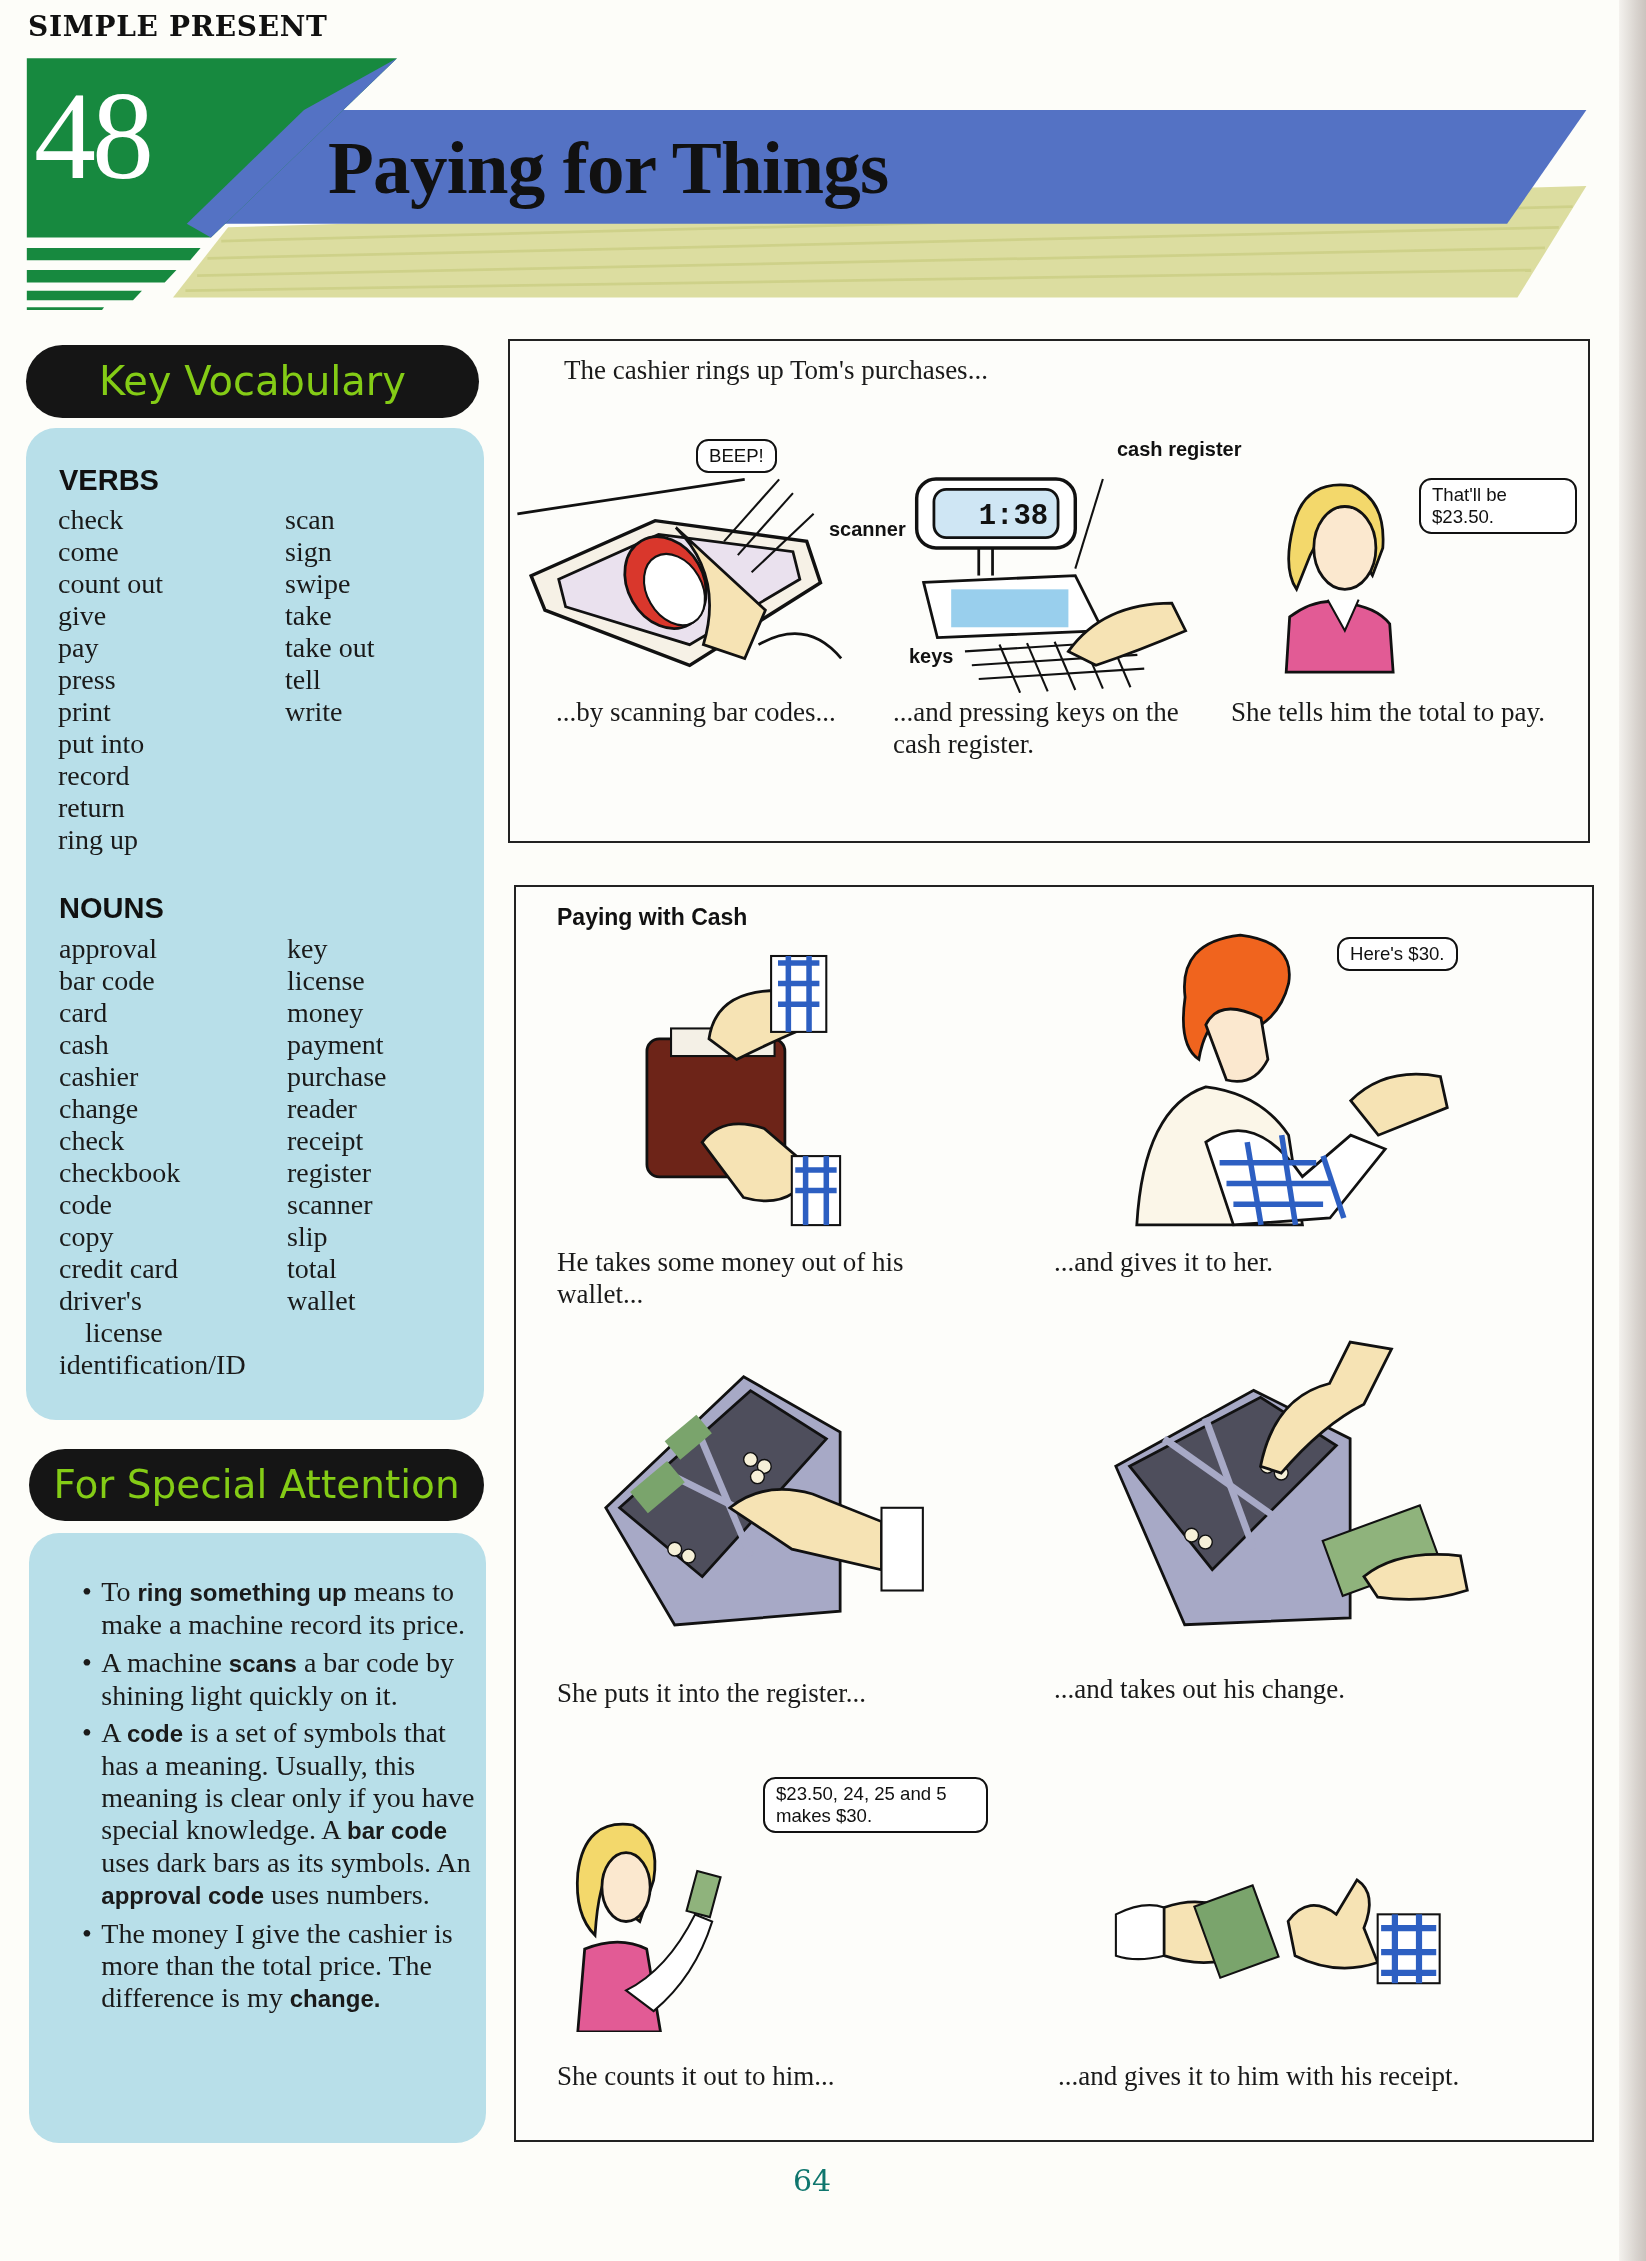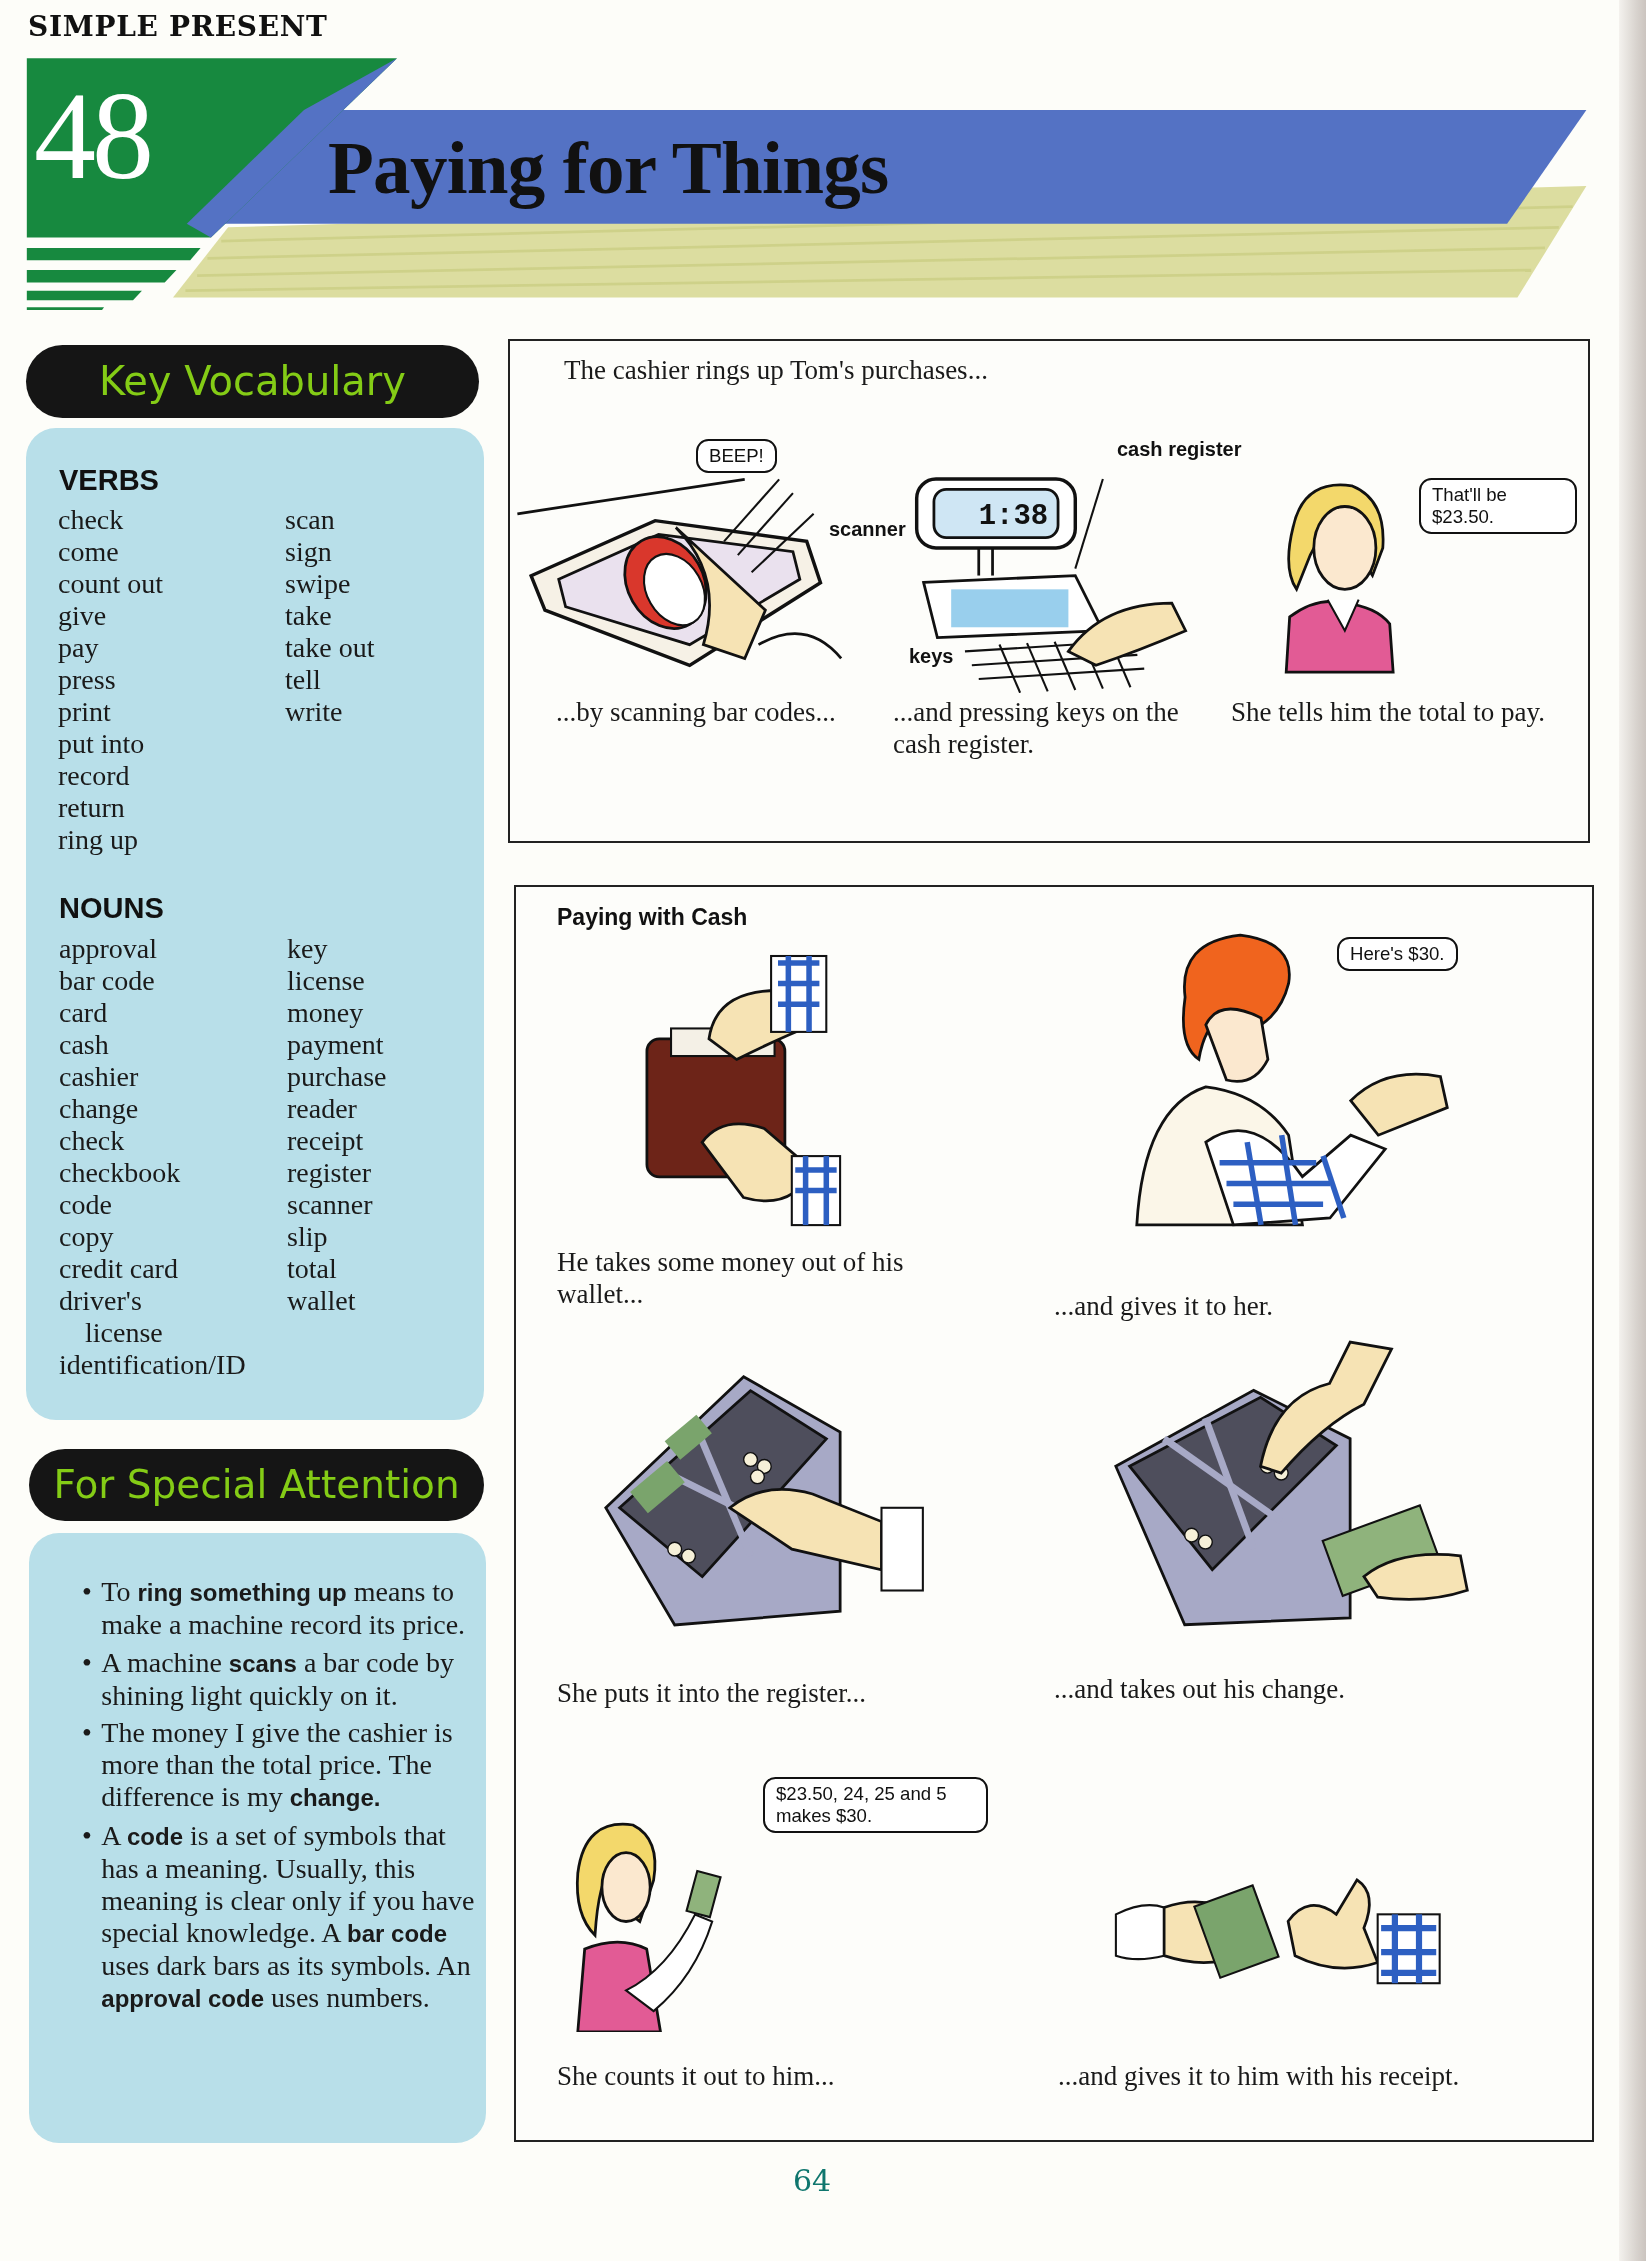--- a/index.html
+++ b/index.html
@@ -136,22 +136,22 @@
     <li>wallet</li>
   </ul>
 </div>
 
 <div class="abs pill pill-attn">For Special Attention</div>
 
 <div class="abs box-blue attn-box">
   <ul class="attn-list">
     <li><span>To </span><b>ring something up</b><span> means to make a machine record its price.</span></li>
     <li><span>A machine </span><b>scans</b><span> a bar code by shining light quickly on it.</span></li>
+    <li><span>A </span><b>code</b><span> is a set of symbols that has a meaning. Usually, this meaning is clear only if you have special knowledge. A </span><b>bar code</b><span> uses dark bars as its symbols. An </span><b>approval code</b><span> uses numbers.</span></li>
     <li><span>The money I give the cashier is more than the total price. The difference is my </span><b>change.</b><span></span></li>
-    <li><span>A </span><b>code</b><span> is a set of symbols that has a meaning. Usually, this meaning is clear only if you have special knowledge. A </span><b>bar code</b><span> uses dark bars as its symbols. An </span><b>approval code</b><span> uses numbers.</span></li>
   </ul>
 </div>
 
 <div class="abs panel panel-top">
   <div class="intro">The cashier rings up Tom's purchases...</div>
 
   <svg class="illus" style="left:7px; top:97px;" width="359" height="248" viewBox="0 0 520 360">
     <line x1="0" y1="110" x2="330" y2="60" stroke="#111" stroke-width="4"></line>
     <path d="M20 200 L200 120 L420 150 L440 210 L250 330 L40 250 Z" fill="#f6f1e6" stroke="#111" stroke-width="5"></path>
     <path d="M60 205 L205 140 L400 165 L410 205 L250 300 L70 245 Z" fill="#eae1ee" stroke="#111" stroke-width="4"></path>
@@ -239,21 +239,21 @@
         <line x1="160" y1="400" x2="290" y2="400"></line>
         <line x1="180" y1="310" x2="200" y2="430"></line>
         <line x1="230" y1="300" x2="250" y2="430"></line>
         <line x1="290" y1="330" x2="320" y2="420"></line>
       </g>
     <path d="M330 250 Q380 200 460 215 L470 260 Q420 280 370 300 Z" fill="#f6e3b4" stroke="#111" stroke-width="4"></path>
   </svg>
   <div class="bubble" style="left:821px; top:50px;">Here's $30.</div>
 
   <div class="caption" style="left:41px; top:359px; width:386px;">He takes some money out of his wallet...</div>
-  <div class="caption" style="left:538px; top:359px; width:386px;margin-top:44px;">...and gives it to her.</div>
+  <div class="caption" style="left:538px; top:359px; width:386px;">...and gives it to her.</div>
 
   <svg class="illus" style="left:76px; top:462px;" width="386" height="290" viewBox="0 0 560 420">
     <polygon points="20,230 220,40 360,120 360,380 120,400" fill="#a7a9c6" stroke="#111" stroke-width="4"></polygon>
     <polygon points="40,230 230,60 340,130 160,330" fill="#4e4e5c" stroke="#111" stroke-width="4"></polygon>
     <line x1="100" y1="175" x2="260" y2="255" stroke="#a7a9c6" stroke-width="10"></line>
     <line x1="150" y1="110" x2="230" y2="300" stroke="#a7a9c6" stroke-width="10"></line>
     <rect x="110" y="110" width="60" height="35" fill="#7aa46c" transform="rotate(-40 140 128)"></rect>
     <rect x="60" y="180" width="70" height="40" fill="#7aa46c" transform="rotate(-40 95 200)"></rect>
     <g fill="#f6f0d8" stroke="#111" stroke-width="2">
         <circle cx="230" cy="160" r="10"></circle>

